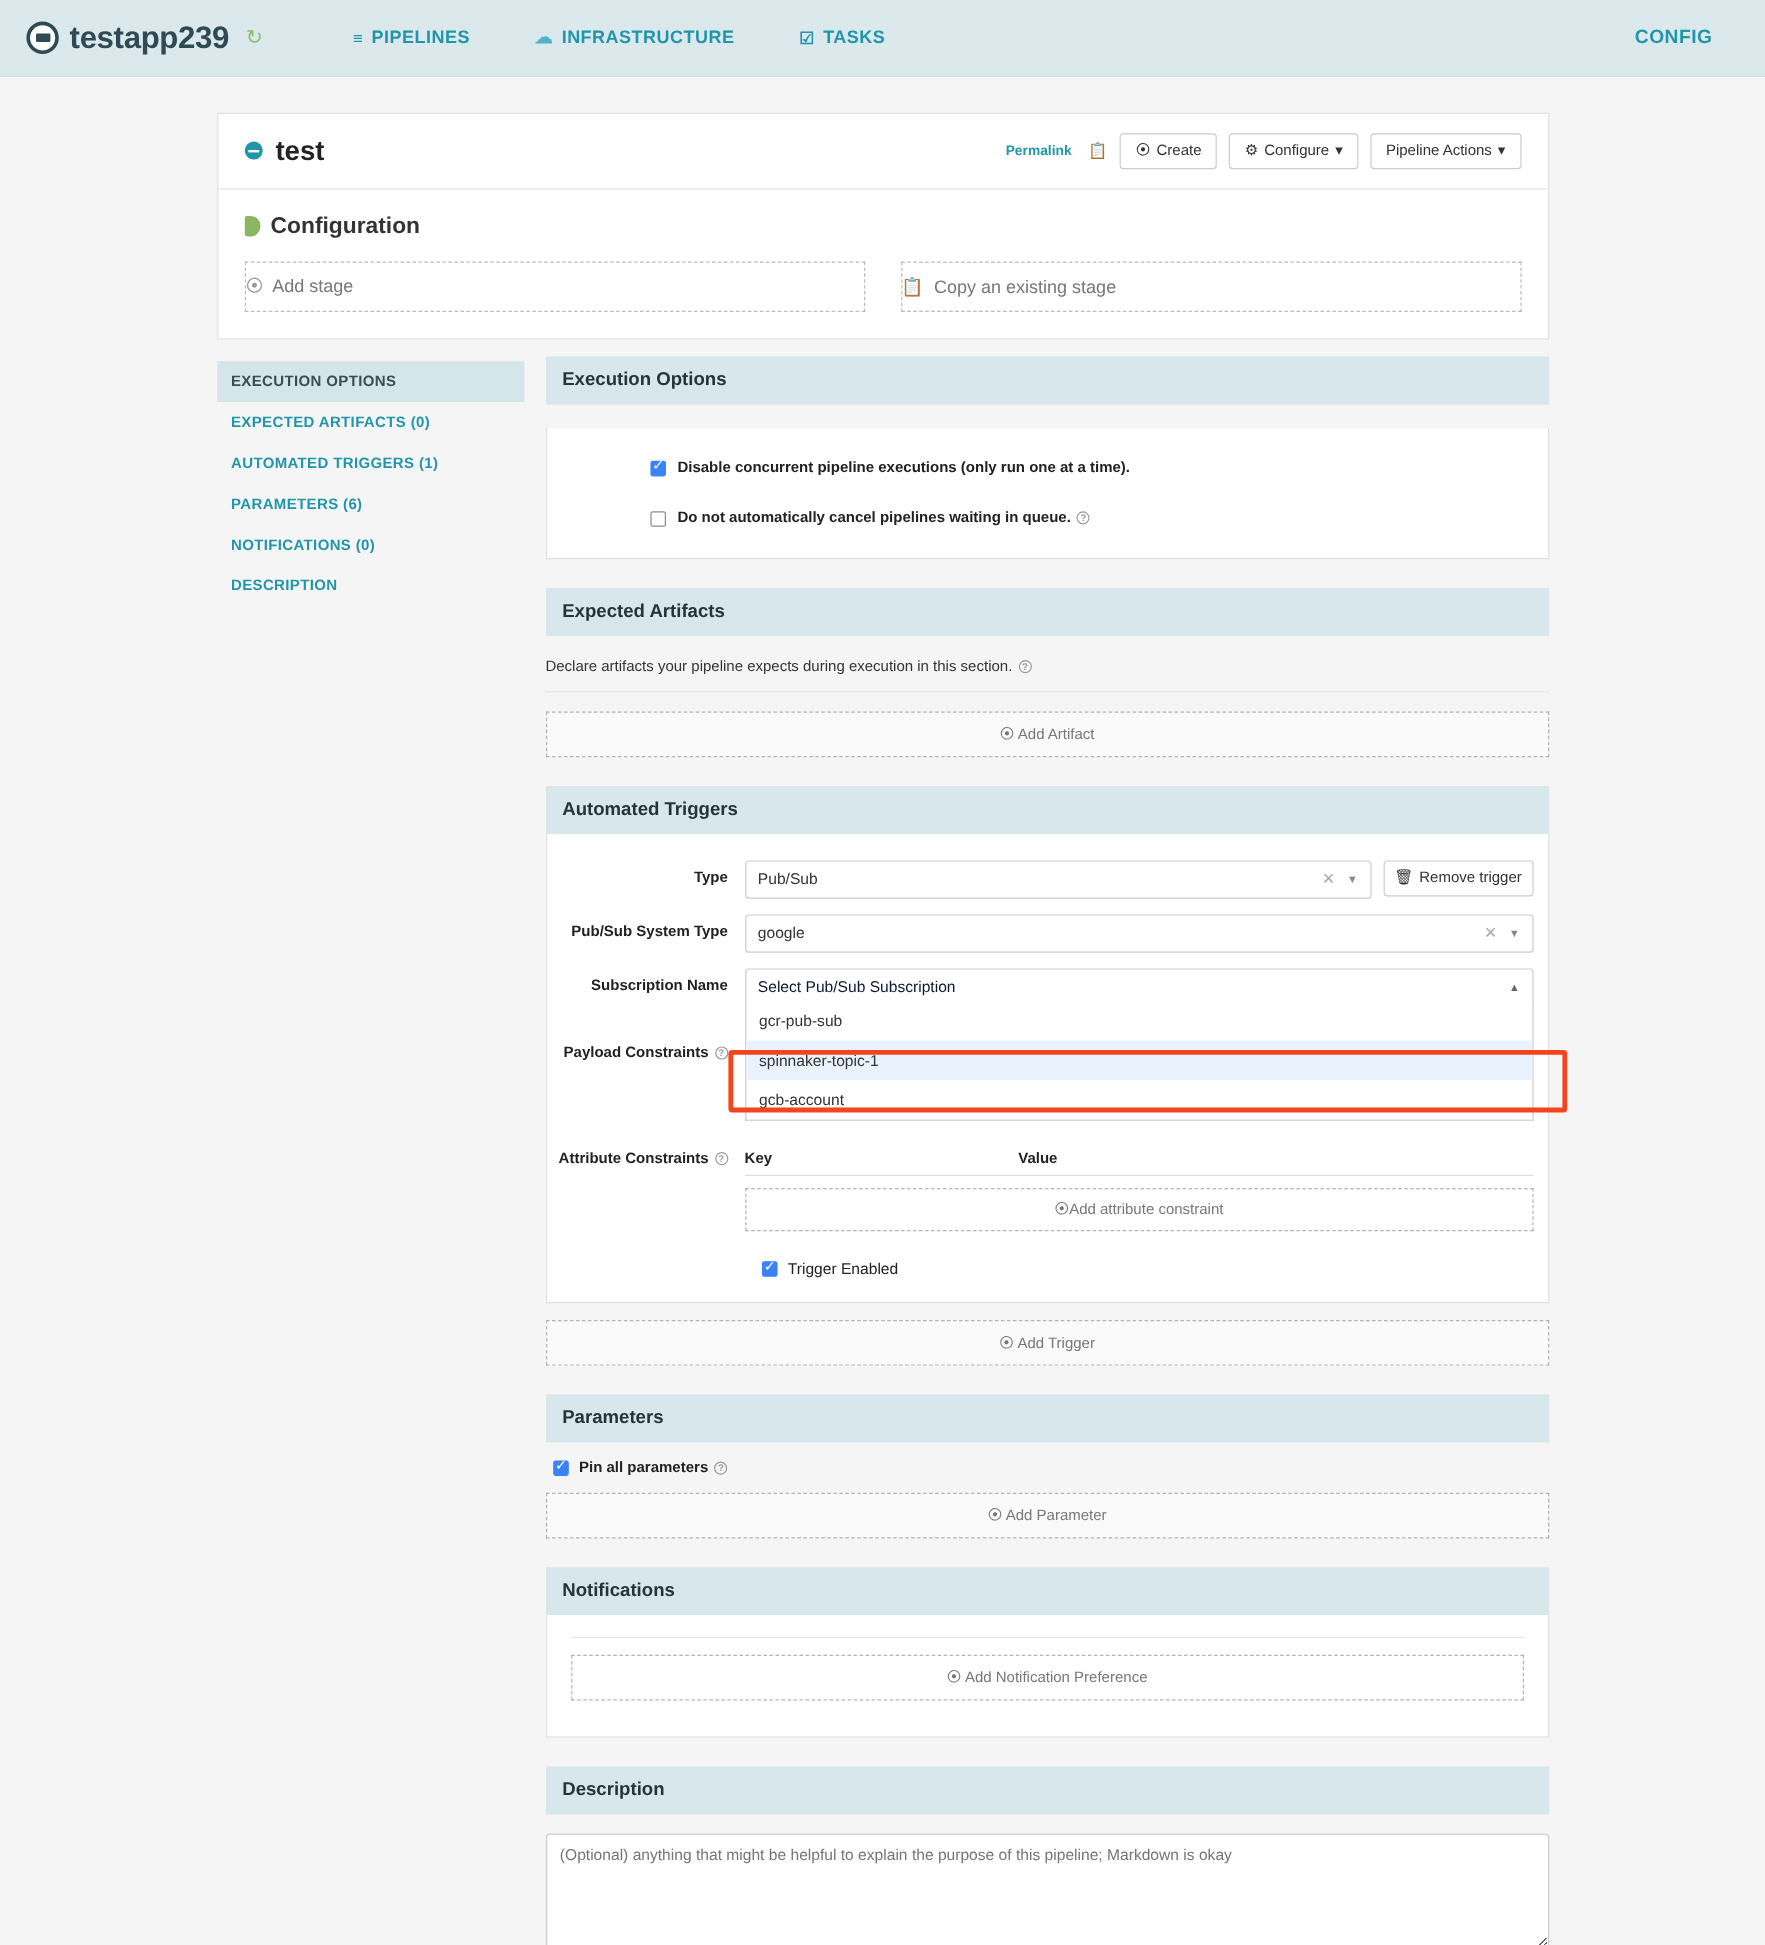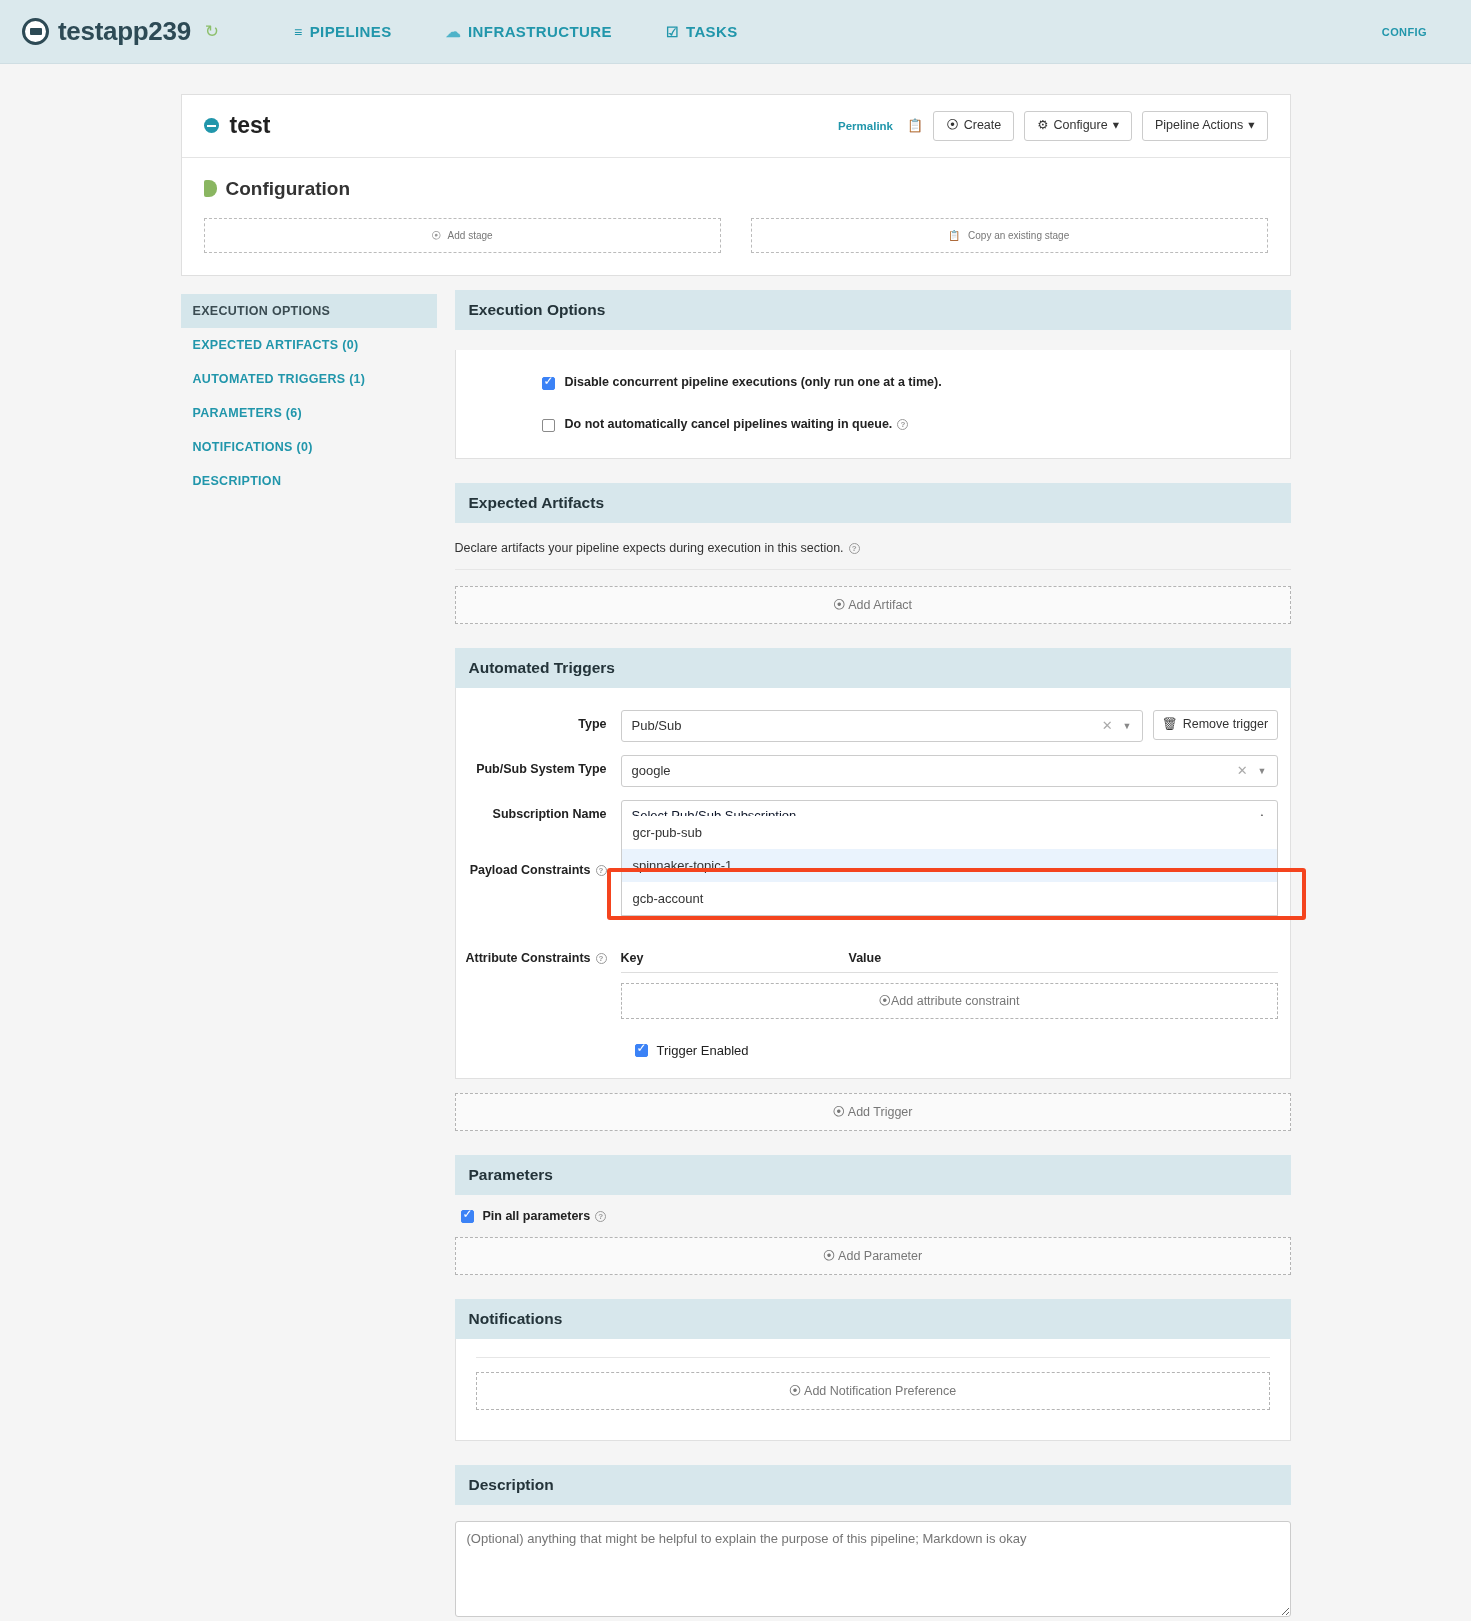--- a/index.html
+++ b/index.html
@@ -34,21 +34,21 @@
   .refresh-icon { margin-left: 14px; color: #8cbf6b; font-size: 17px; line-height: 1; }
 
   .nav-links { display: flex; align-items: center; margin-left: 75px; gap: 54px; }
   .nav-link {
     color: #2196ab; font-size: 15px; font-weight: 700; letter-spacing: .4px;
     display: flex; align-items: center; gap: 7px; text-decoration: none; cursor: pointer;
   }
   .nav-ico { font-size: 14px; line-height: 1; }
   .nav-ico.cloud { color: #4fb3c9; font-size: 15px; }
   .nav-right { margin-left: auto; margin-right: 22px; }
-  .nav-right .nav-link { font-size: 11px; }
+  .nav-right .nav-link { font-size: 16px; }
 
   
   .page { padding: 30px 0 40px 0; }
   .wrap { width: 1110px; margin: 0 auto; }
 
   
   .pipe-card { background: #fff; border: 1px solid #dfdfdf; }
   .pipe-head {
     display: flex; align-items: center;
     padding: 16px 22px; border-bottom: 1px solid #e4e4e4;
@@ -73,21 +73,21 @@
   }
   .btn b { font-weight: 400; }
 
   .pipe-body { padding: 20px 22px 22px 22px; }
   .stage-label { display: flex; align-items: center; gap: 9px; margin-bottom: 18px; }
   .stage-chip { width: 13px; height: 17px; background: #8ab661; border-radius: 2px 8px 8px 2px; }
   .stage-text { font-weight: 700; font-size: 19px; color: #333; }
   .stage-row { display: flex; gap: 30px; }
   .dashbox {
     flex: 1; border: 1px dashed #bbb; background: #fff;
-    padding: 11px 0; text-align: center; color: #777; font-size: 10px; cursor: pointer;
+    padding: 11px 0; color: #777; font-size: 15px; cursor: pointer;
   }
   .dashbox .plus { color: #999; margin-right: 4px; }
 
   
   .cols { display: flex; margin-top: 14px; gap: 18px; align-items: flex-start; }
   .sidebar { width: 256px; flex: none; padding-top: 4px; }
   .side-item {
     padding: 10px 12px; font-size: 12.5px; font-weight: 700;
     color: #2196ab; letter-spacing: .3px; cursor: pointer;
   }
@@ -148,21 +148,21 @@
   .sel-x { color: #aaa; font-size: 13px; margin-right: 10px; cursor: pointer; }
   .caret { color: #888; font-size: 9px; cursor: pointer; }
   .caret.up { color: #666; }
   .trow-remove { width: 135px; flex: none; padding-left: 10px; }
   .btn-remove {
     width: 100%; justify-content: center; padding: 7px 6px; font-size: 12.5px;
   }
 
   
   .dd {
-    position: absolute; left: 0; right: 0; top: 16px; z-index: 30;
+    position: absolute; left: 0; right: 0; top: 27px; z-index: 30;
     background: #fff; border: 1px solid #ccc; border-top: none;
   }
   .dd-item { padding: 9px 11px; font-size: 13px; color: #333; cursor: pointer; }
   .dd-item.sel { background: #eaf3fd; }
 
   .redbox {
     position: absolute; border: 4px solid #f4441e; border-radius: 3px;
     pointer-events: none; z-index: 40;
   }
   .kv-head { display: flex; font-size: 12.5px; font-weight: 700; color: #222; padding-bottom: 7px; }

